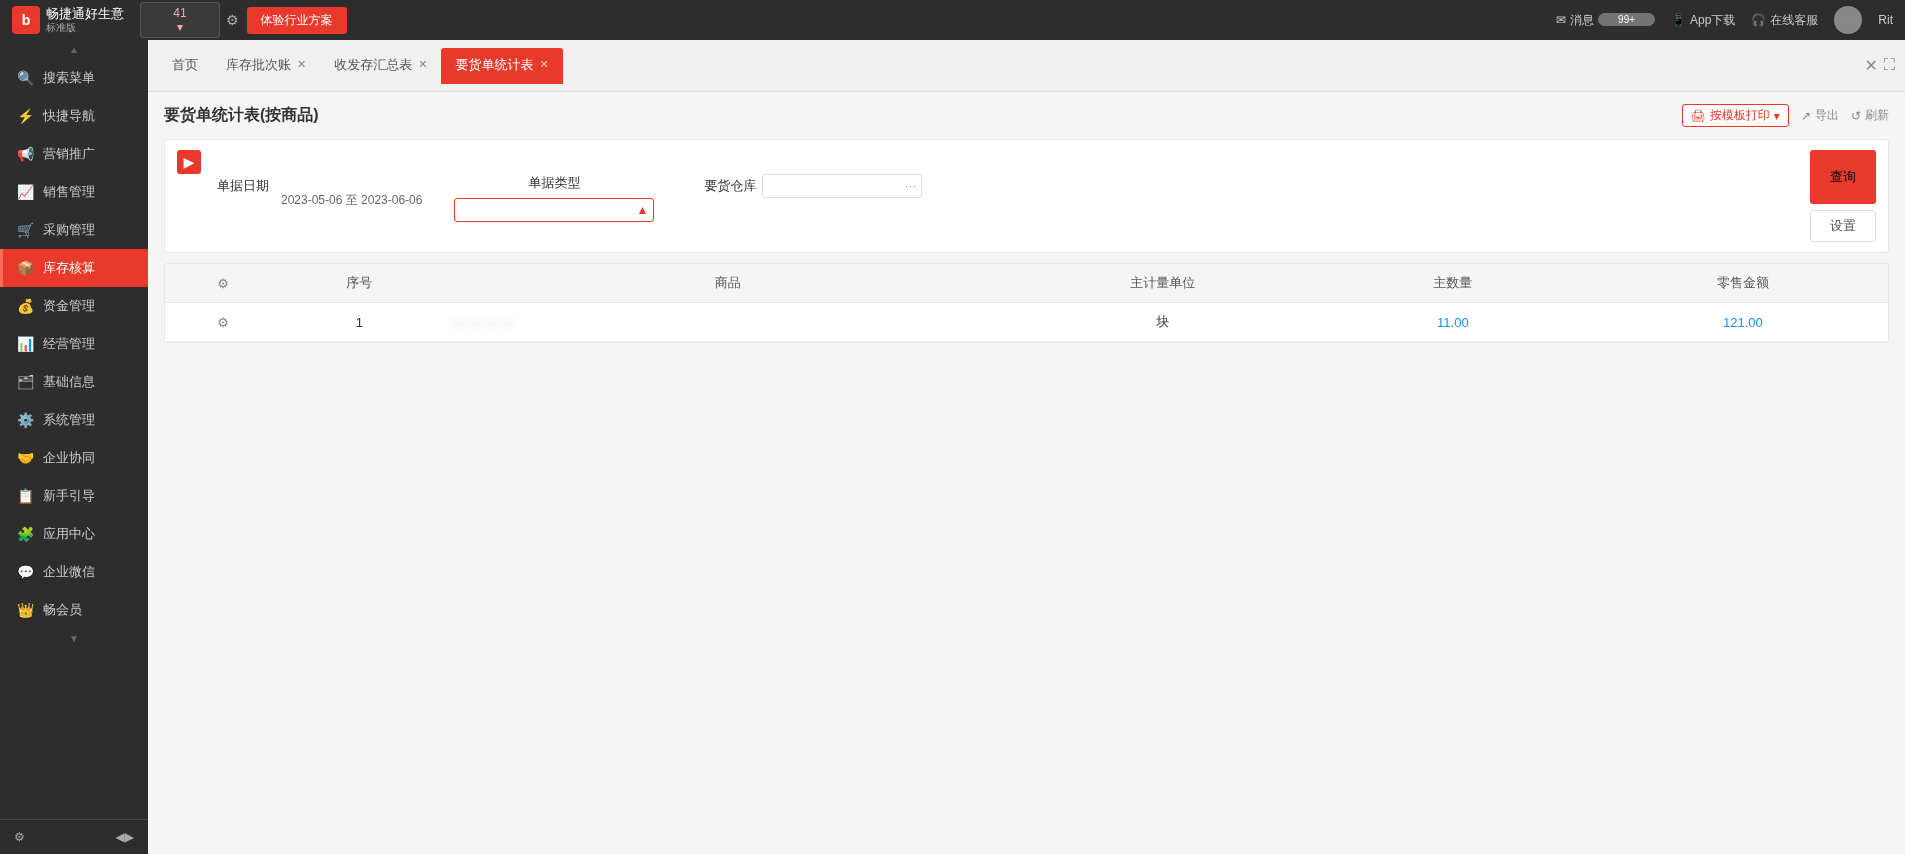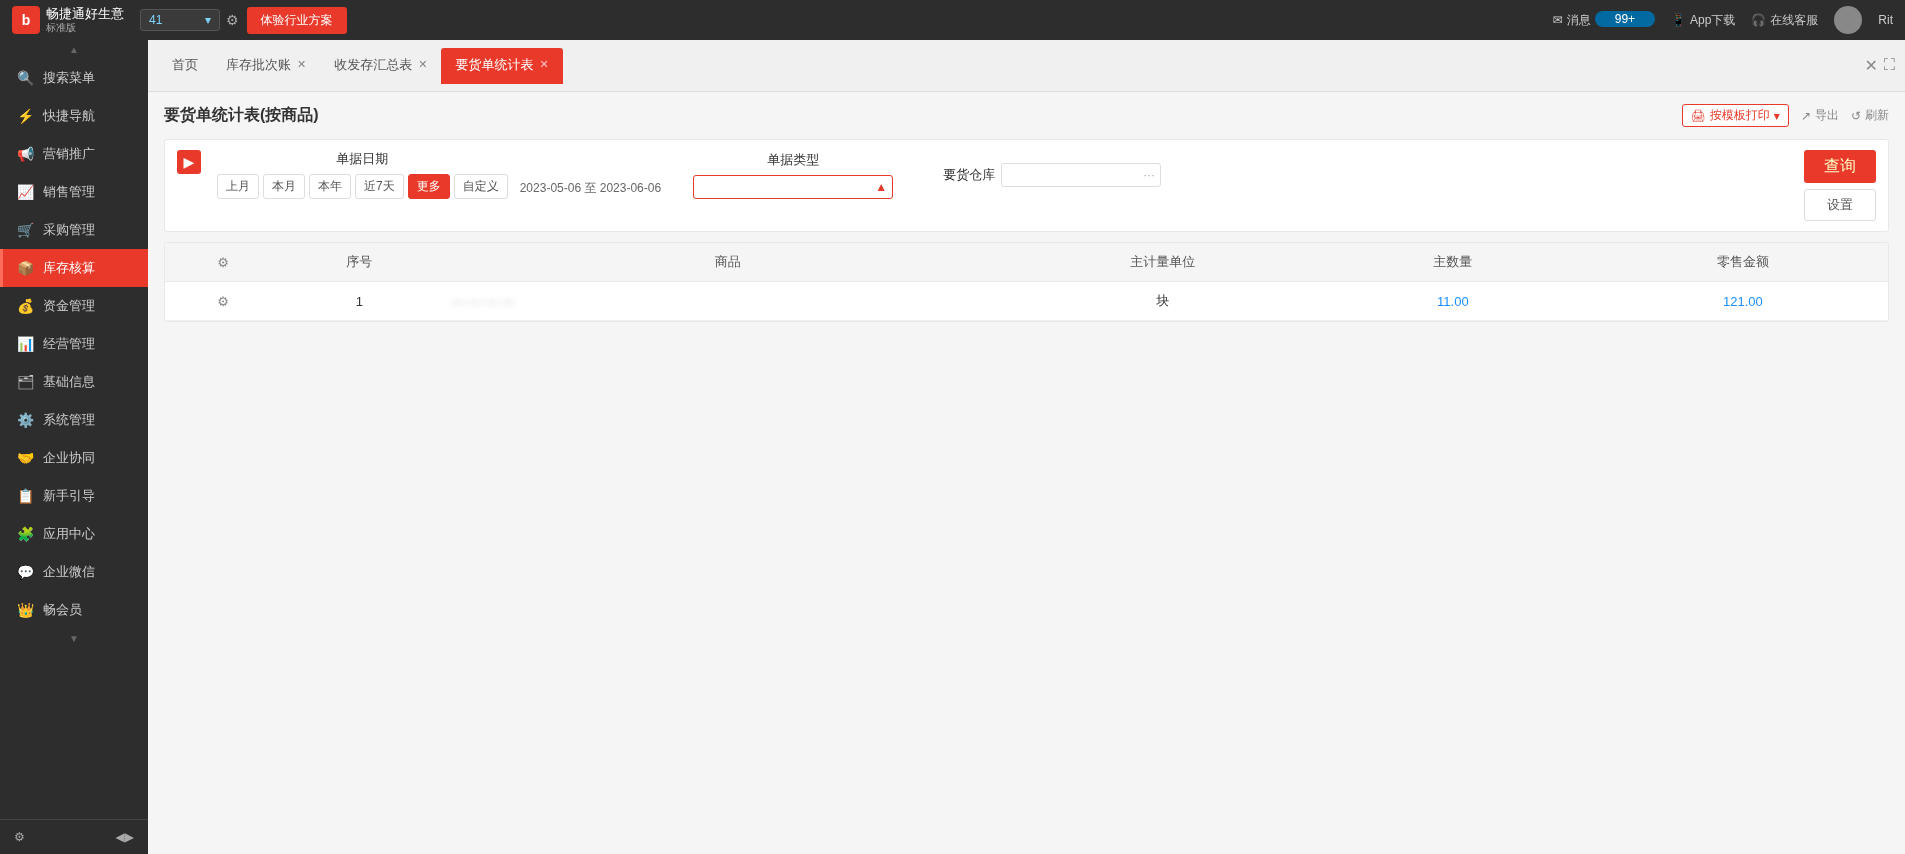--- a/index.html
+++ b/index.html
@@ -65,23 +65,23 @@
     }
     .header-action {
       display: flex;
       align-items: center;
       gap: 4px;
       color: #ccc;
       font-size: 12px;
       cursor: pointer;
     }
     .badge {
-      background: #0369a1;
-      color: white;
-      font-size: 12px;
+      background: #737373;
+      color: white;
+      font-size: 10px;
       padding: 1px 20px;
       border-radius: 8px;
       position: relative;
       top: -1px;
     }
     .user-avatar {
       width: 28px;
       height: 28px;
       background: #888;
       border-radius: 50%;
@@ -330,25 +330,25 @@
     .warehouse-input {
       border: 1px solid #ddd;
       border-radius: 3px;
       padding: 4px 28px 4px 8px;
       font-size: 12px;
       width: 160px;
       outline: none;
     }
     .query-btn {
       background: #e8392a;
-      color: #fef9c3;
+      color: #000000;
       border: none;
       border-radius: 3px;
-      padding: 6px 20px;
-      font-size: 16px;
+      padding: 18px 20px;
+      font-size: 13px;
       cursor: pointer;
     }
     .settings-btn {
       background: white;
       color: #555;
       border: 1px solid #ddd;
       border-radius: 3px;
       padding: 6px 16px;
       font-size: 13px;
       cursor: pointer;
@@ -448,21 +448,21 @@
 <div class="top-header">
   <div class="top-header-left">
     <div class="logo-area">
       <div class="logo-icon">b</div>
       <div class="logo-text">
         <div class="main">畅捷通好生意</div>
         <div class="sub">标准版</div>
       </div>
     </div>
     <div style="display:flex;align-items:center;gap:6px;margin-left:8px;">
-      <div style="background:#3a3a3a;border:1px solid #555;color:#7dd3fc;padding:3px 8px;border-radius:3px;font-size:12px;min-width:80px;display:flex;align-items:center;justify-content:space-between;">
+      <div style="background:#3a3a3a;border:1px solid #555;color:#fca5a5;padding:3px 8px;border-radius:3px;font-size:12px;min-width:80px;display:flex;align-items:center;justify-content:space-between;flex-direction:column;">
         <span>41</span>
         <span>▾</span>
       </div>
       <span class="settings-icon">⚙</span>
     </div>
     <button class="trial-btn">体验行业方案</button>
   </div>
   <div class="top-header-right">
     <div class="header-action">
       <span>✉</span>
@@ -603,35 +603,27 @@
         </div>
       </div>
 
       <div class="filter-bar">
         <div class="filter-toggle">▶</div>
         <div style="flex:1;">
           <div class="filter-row">
 
             <div class="filter-field">
               <span class="filter-label">单据日期</span>
-              <div class="date-btns">
-                <button class="date-btn">上月</button>
-                <button class="date-btn">本月</button>
-                <button class="date-btn">本年</button>
-                <button class="date-btn">近7天</button>
-                <button class="date-btn more">更多</button>
-                <button class="date-btn">自定义</button>
-              </div>
             </div>
 
             <div style="display:flex;flex-direction:column;margin-top:24px;">
               <div class="date-range">2023-05-06 至 2023-06-06</div>
             </div>
 
-            <div class="filter-field" style="margin-left:20px;">
+            <div class="filter-field" style="margin-left:20px;margin-top:24px;">
               <span class="filter-label">单据类型</span>
               <div class="filter-input-wrapper">
                 <input class="filter-input" type="text" style="width: 200px; border-color: rgb(232, 57, 42);">
                 <span class="input-chevron" style="color:#e8392a;">▲</span>
               </div>
             </div>
 
             <div class="filter-warehouse" style="margin-left:38px;">
               <span class="filter-label">要货仓库</span>
               <div class="filter-input-wrapper">

